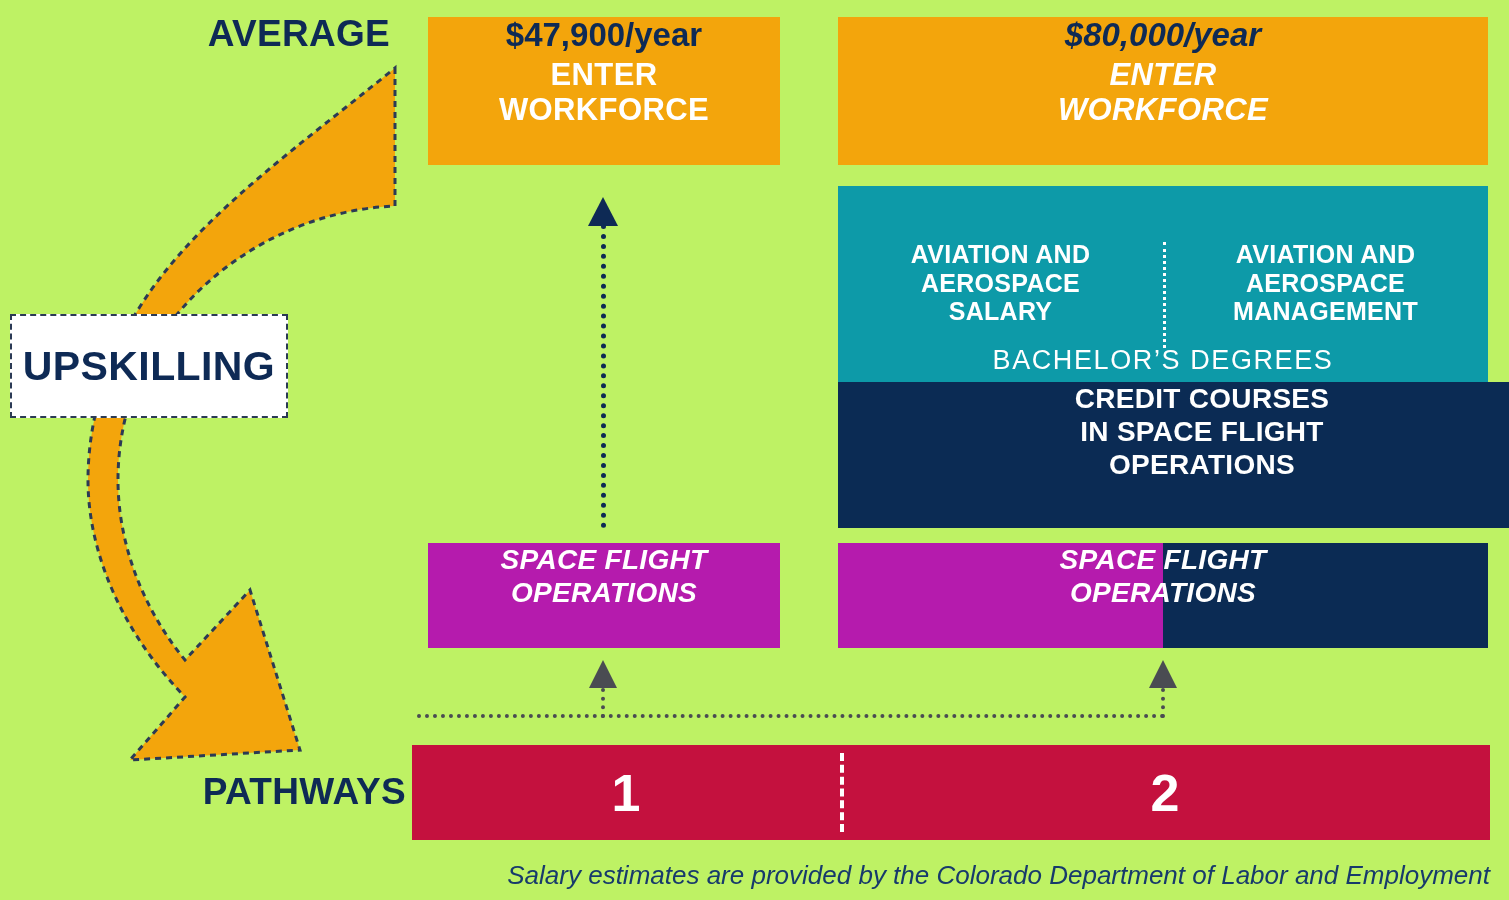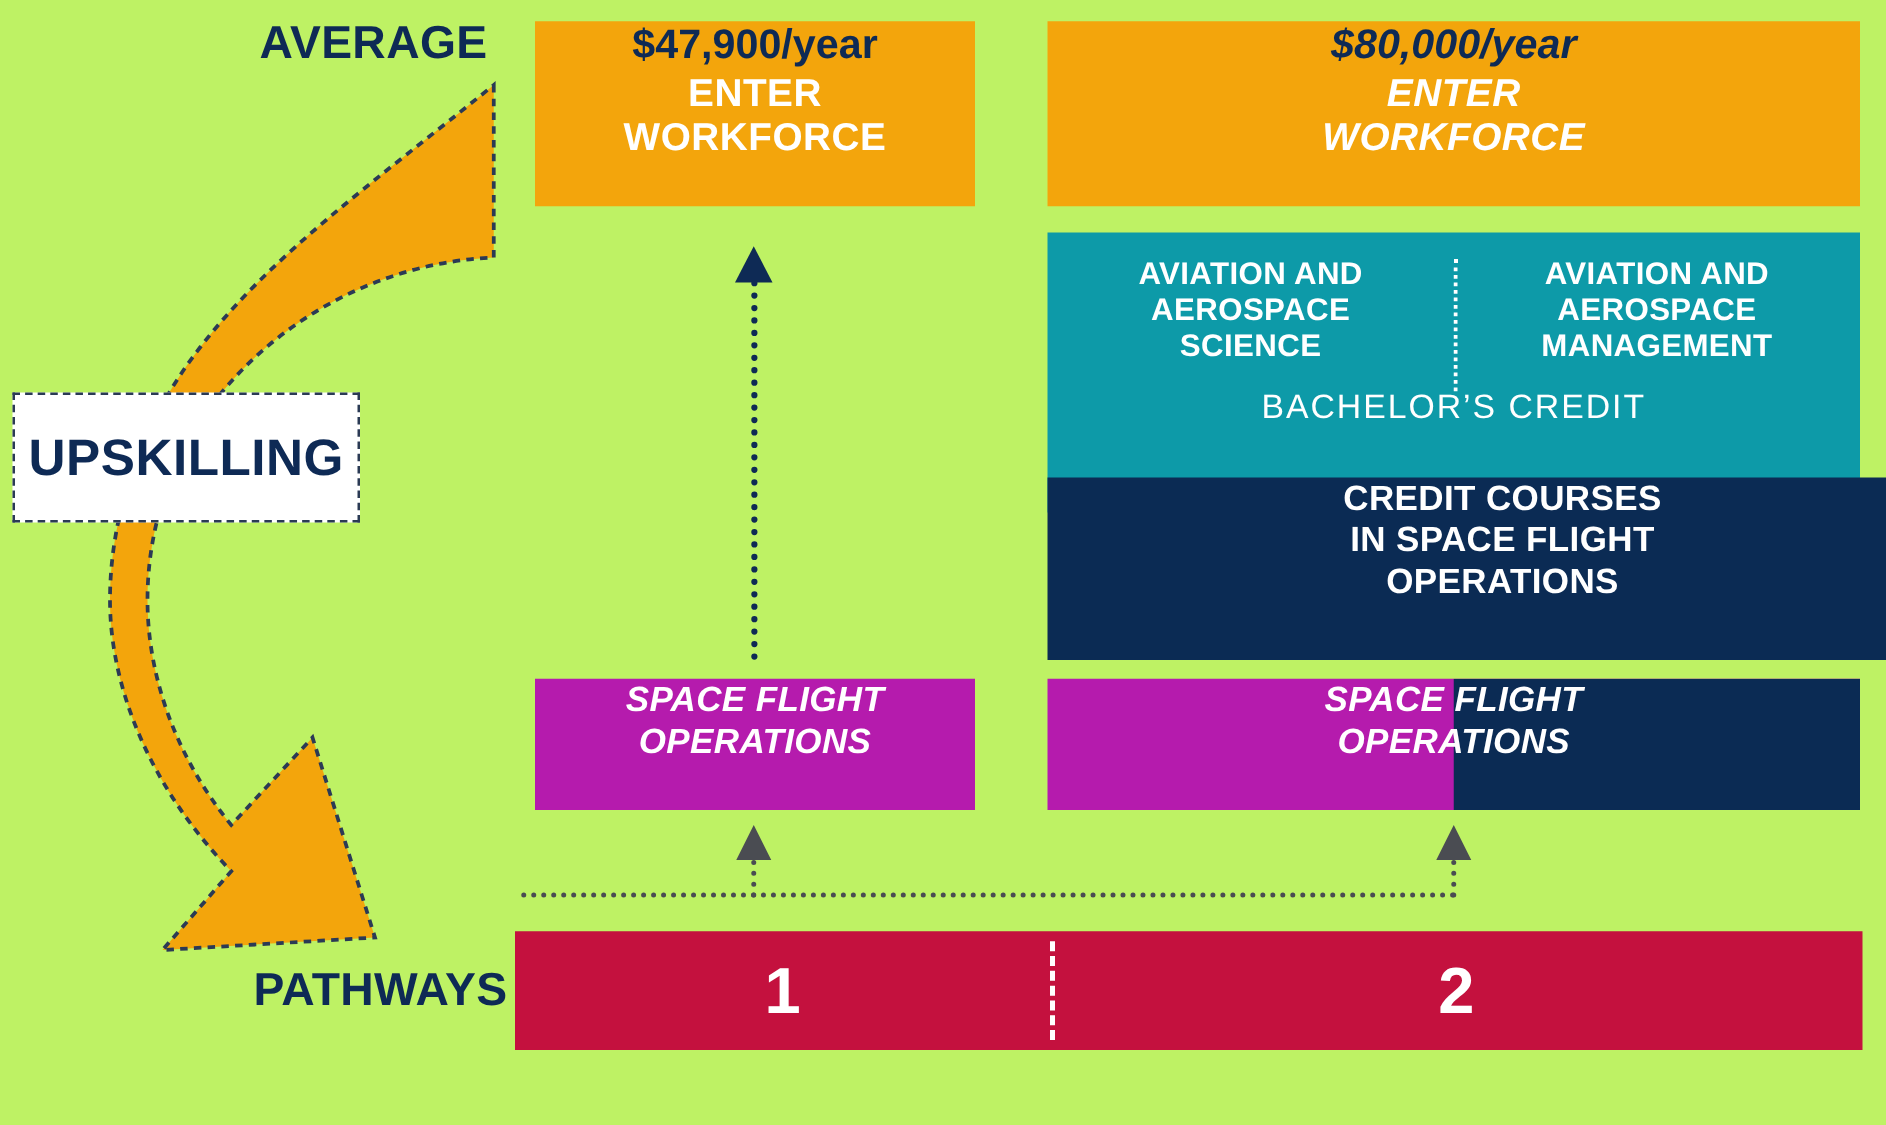--- a/index.html
+++ b/index.html
@@ -107,21 +107,21 @@
   #salary-box-2 { left: 838px; top: 17px; width: 650px; height: 148px; font-style: italic; }
 
   
   #bachelors-block {
     left: 838px;
     top: 186px;
     width: 650px;
     height: 224px;
     background: #0D9AA8;
     flex-direction: column;
-    justify-content: flex-start;
+    justify-content: center;
     padding-top: 19px;
   }
   #bachelors-degree-row {
     display: flex;
     width: 100%;
     align-items: flex-start;
     justify-content: center;
     position: relative;
   }
   .degree-col {
@@ -328,30 +328,30 @@
     <div class="salary-amount">$80,000/year</div>
     <div class="salary-sub">ENTER</div>
     <div class="salary-sub">WORKFORCE</div>
   </div>
 
   <div class="blk" id="bachelors-block">
     <div id="bachelors-degree-row">
       <div class="degree-col">
         <div>AVIATION AND</div>
         <div>AEROSPACE</div>
-        <div>SCIENCE</div>
+        <div>SALARY</div>
       </div>
       <div id="degree-divider"></div>
       <div class="degree-col">
         <div>AVIATION AND</div>
         <div>AEROSPACE</div>
         <div>MANAGEMENT</div>
       </div>
     </div>
-    <div id="bachelors-caption">BACHELOR’S CREDIT</div>
+    <div id="bachelors-caption">BACHELOR’S DEGREES</div>
   </div>
 
   <div class="blk" id="credit-courses-block">
     <div>CREDIT COURSES</div>
     <div>IN SPACE FLIGHT</div>
     <div>OPERATIONS</div>
   </div>
 
   <div id="navy-arrow-head"></div>
   <div id="navy-arrow-line"></div>
@@ -374,14 +374,15 @@
   <div class="grey-head" id="grey-head-2"></div>
 
   <div class="hdr-label" id="pathways-label">PATHWAYS</div>
 
   <div id="pathways-bar">
     <div class="pathway-cell" id="pathway-cell-1">1</div>
     <div class="pathway-cell" id="pathway-cell-2">2</div>
     <div id="pathways-divider"></div>
   </div>
 
+  <div id="footnote">Salary estimates are provided by the Colorado Department of Labor and Employment</div>
 
 </div>
 
 </body></html>

